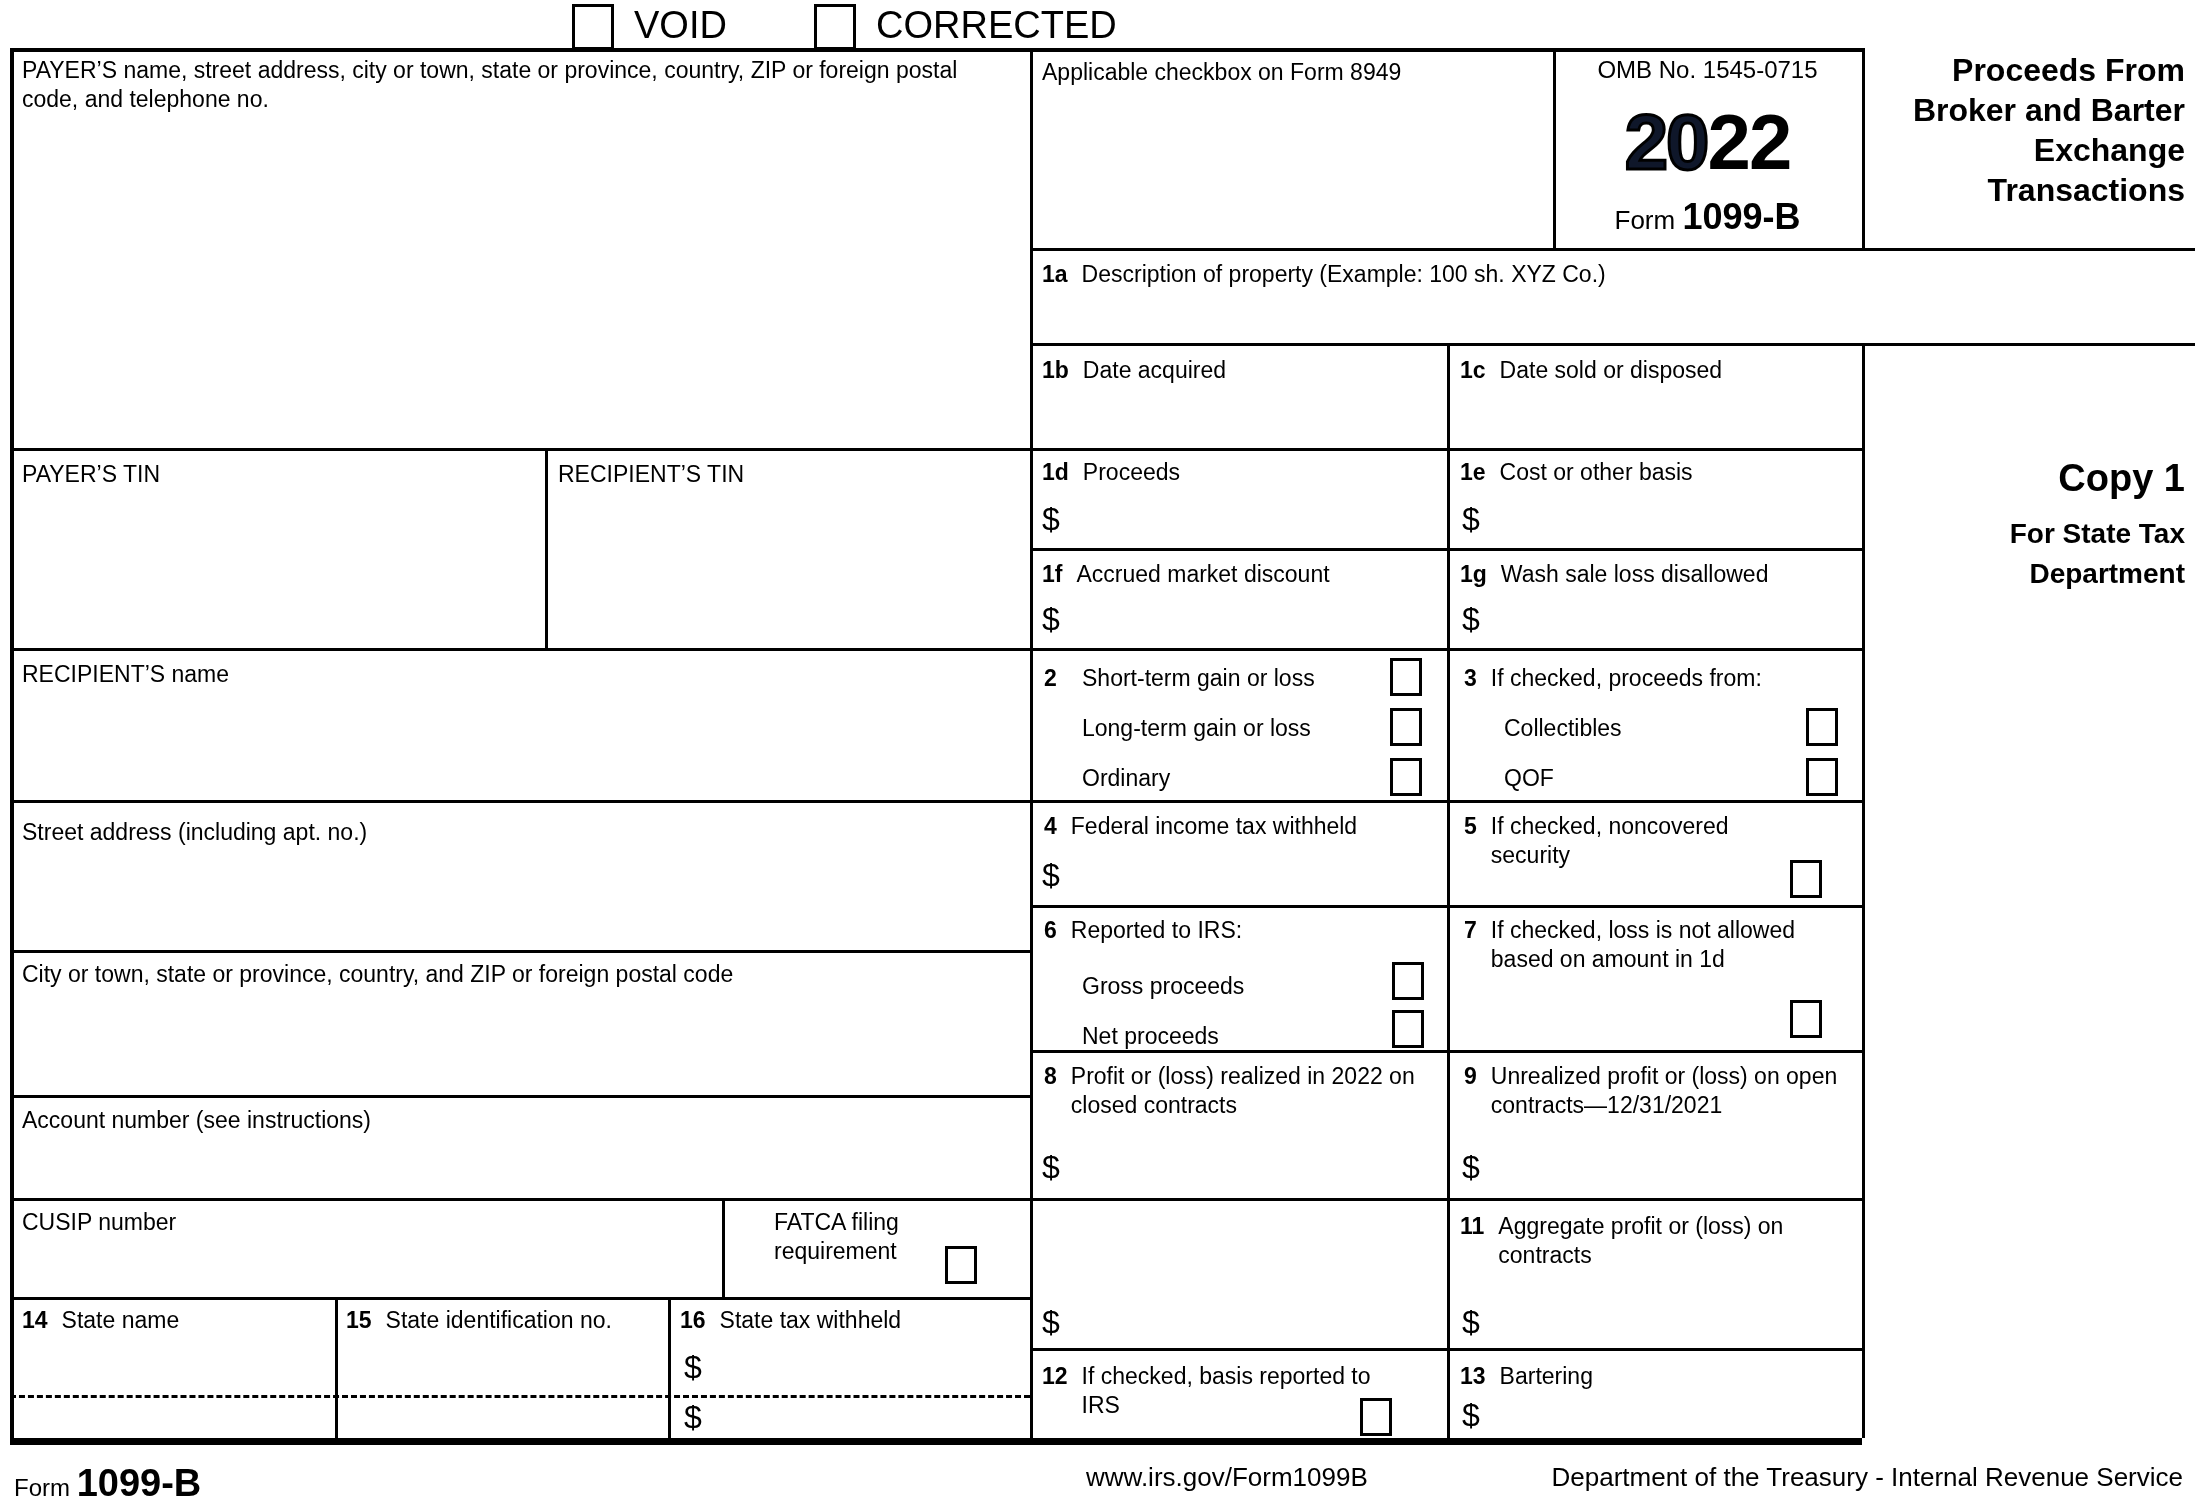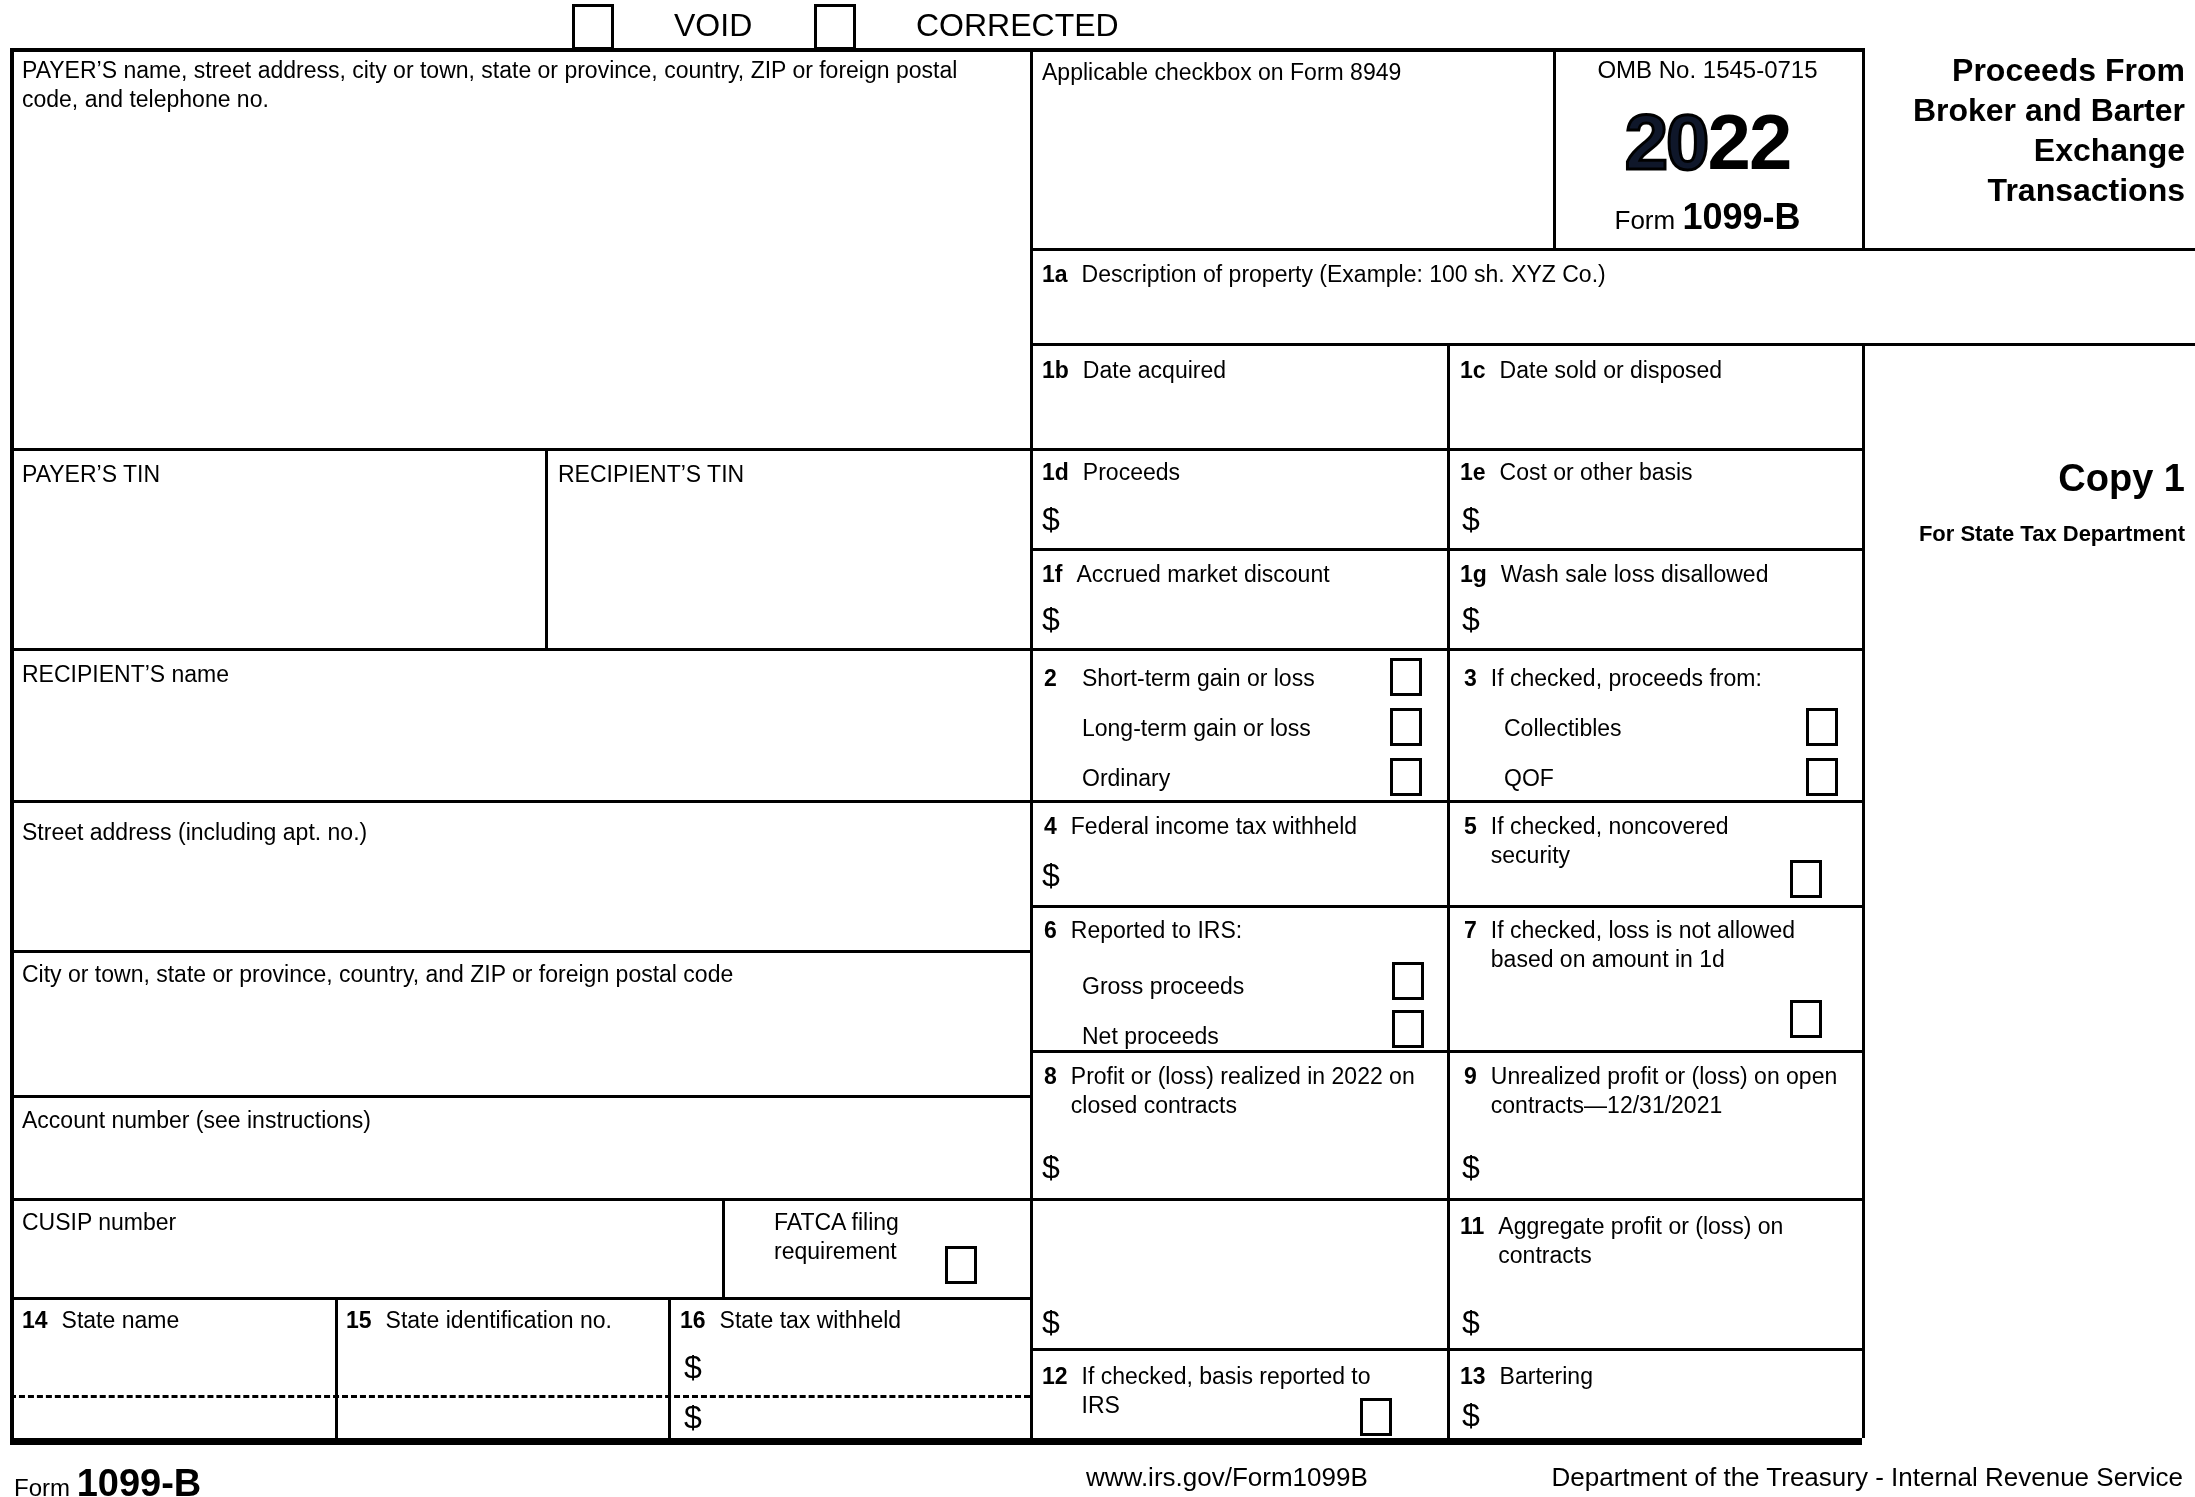--- a/index.html
+++ b/index.html
@@ -9,27 +9,27 @@
   .dash{position:absolute;border-top:3px dashed #000;background:none;height:0;}
   .cb{position:absolute;width:32px;height:38px;border:3px solid #000;background:#fff;box-sizing:border-box;}
   .cb.top{width:42px;height:46px;}
   .lbl{position:absolute;font-size:23px;line-height:29px;white-space:nowrap;}
   .lbl b{font-weight:700;}
   .wrap{white-space:normal;}
   .numbox{position:absolute;display:flex;gap:14px;font-size:23px;line-height:29px;white-space:nowrap;}
   .numbox b{font-weight:700;flex:none;}
   .numbox .t.w{white-space:normal;display:block;}
   .dollar{position:absolute;font-size:32px;line-height:34px;}
-  .bigchk{position:absolute;font-size:32px;line-height:46px;white-space:nowrap;margin-left:40px;}
+  .bigchk{position:absolute;font-size:38px;line-height:46px;white-space:nowrap;}
   .title{position:absolute;left:1885px;top:50px;width:300px;text-align:right;
          font-size:32px;line-height:40px;font-weight:700;white-space:normal;}
   .copy1{position:absolute;left:1875px;top:456px;width:310px;text-align:right;
          font-size:38px;line-height:44px;font-weight:700;}
   .copyfor{position:absolute;left:1875px;top:514px;width:310px;text-align:right;
-         font-size:22px;line-height:40px;font-weight:700;white-space:normal;}
+         font-size:28px;line-height:40px;font-weight:700;white-space:normal;}
   .omb{position:absolute;left:1556px;top:56px;width:303px;text-align:center;font-size:24px;}
   .year{position:absolute;left:1556px;top:102px;width:303px;text-align:center;
         font-size:78px;line-height:80px;font-weight:700;letter-spacing:-2px;}
   .y-out{color:#0f172a;-webkit-text-stroke:3px #000;}
   .ombform{position:absolute;left:1556px;top:196px;width:303px;text-align:center;font-size:26px;}
   .ombform b{font-size:36px;font-weight:700;}
   .footer-form{position:absolute;left:14px;top:1462px;font-size:24px;white-space:nowrap;}
   .footer-form b{font-size:38px;font-weight:700;}
   .footer-url{position:absolute;left:1086px;top:1462px;font-size:26px;white-space:nowrap;}
   .footer-dept{position:absolute;right:12px;top:1462px;font-size:26px;white-space:nowrap;}

